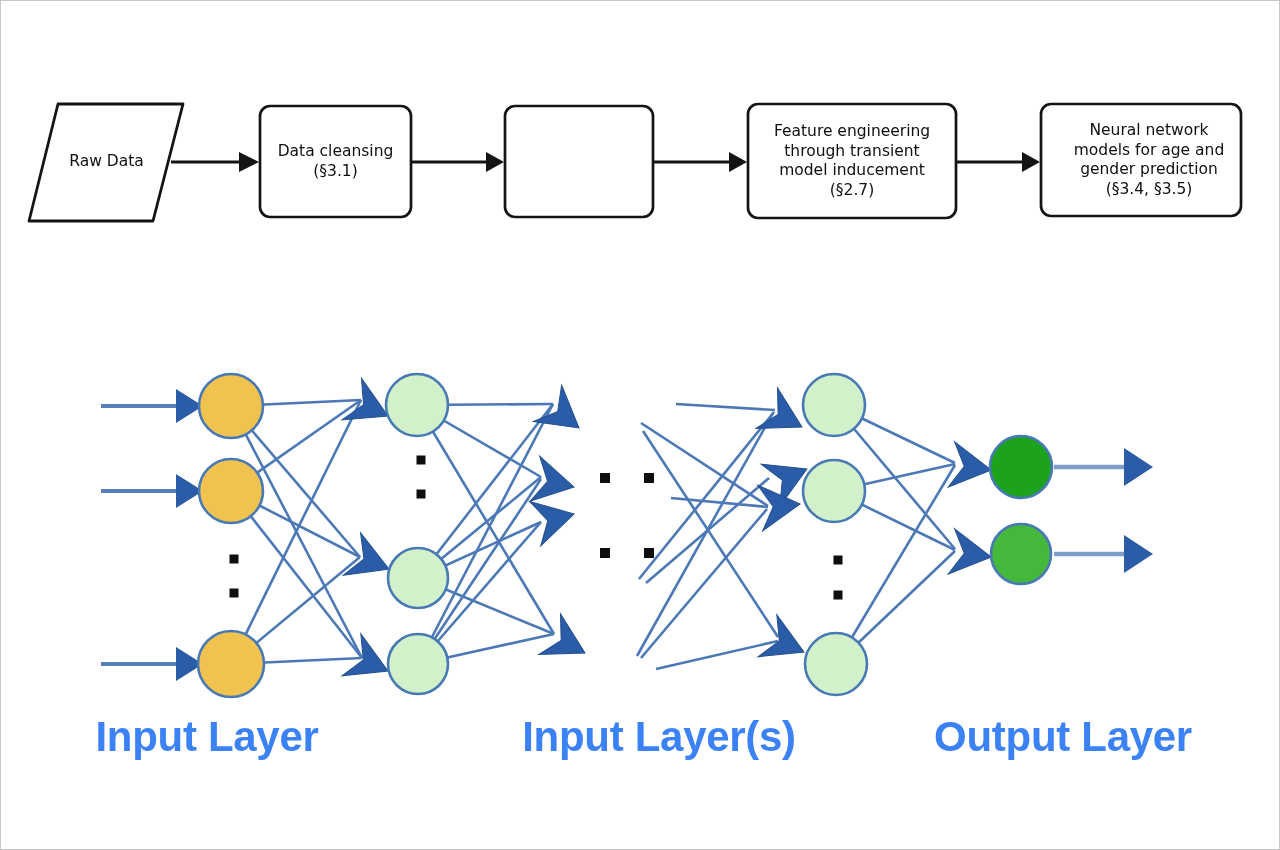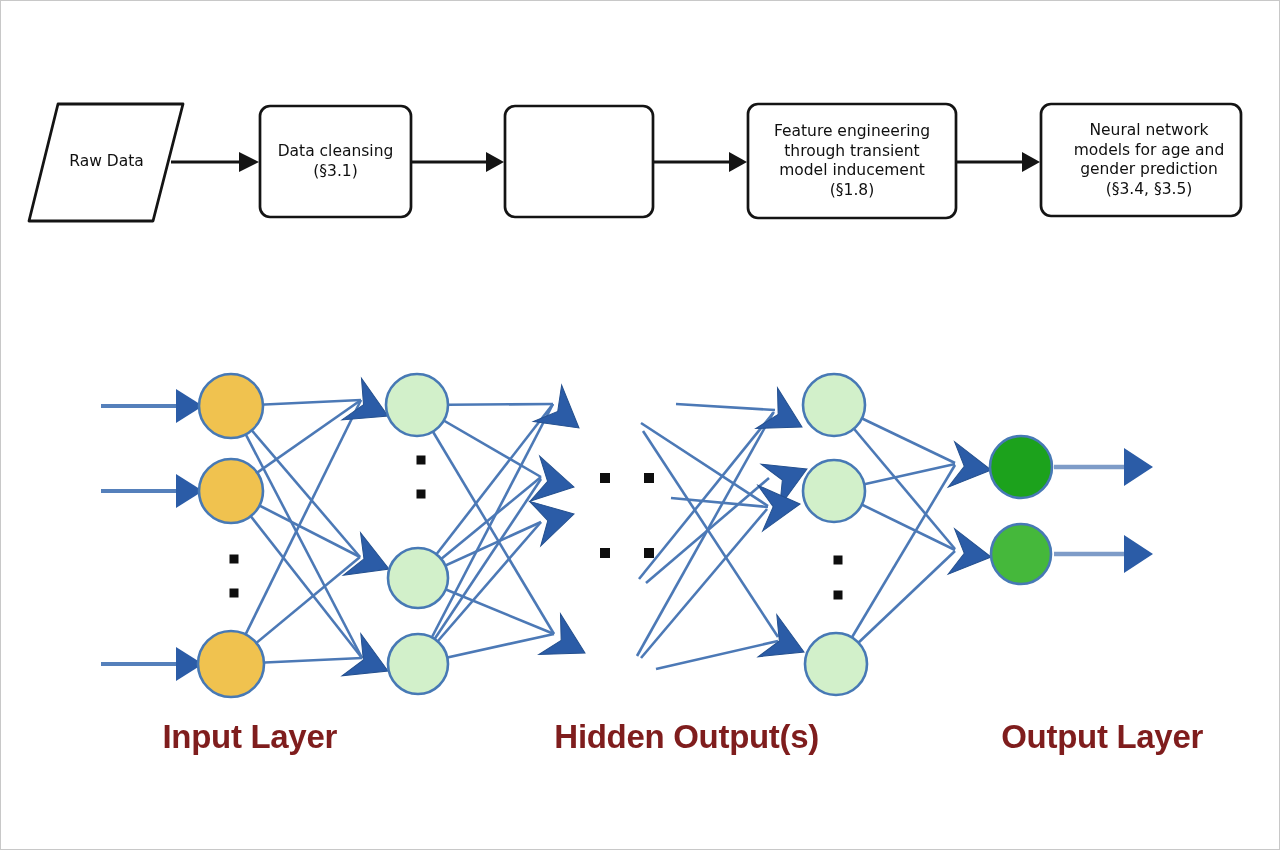--- a/index.html
+++ b/index.html
@@ -17,24 +17,24 @@
     position:absolute;
     display:flex;align-items:center;justify-content:center;
     text-align:center;white-space:pre-line;
     font-family:"DejaVu Sans",sans-serif;
     font-size:15.5px;line-height:19.5px;
     color:#101010;
     pointer-events:none;
   }
   .layer-label{
     position:absolute;
-    text-align:right;white-space:pre;
+    text-align:center;white-space:pre;
     font-family:"Liberation Sans",sans-serif;
-    font-size:33px;font-weight:600;letter-spacing:-0.3px;
-    color:#7f1d1d;line-height:52px;
+    font-size:42px;font-weight:600;letter-spacing:-0.3px;
+    color:#3b82f6;line-height:52px;
     pointer-events:none;
   }
 </style>
 </head>
 <body>
 
 <div class="page">
 
   <svg id="canvas" viewBox="0 0 1280 850">
       <line x1="170" y1="161" x2="240" y2="161" stroke="#141414" stroke-width="2.8"></line>
@@ -130,23 +130,23 @@
       <rect x="832.5" y="554.5" width="9" height="9" fill="#0e0e0e"></rect>
       <rect x="832.5" y="589.5" width="9" height="9" fill="#0e0e0e"></rect>
     </svg>
 
   <div class="flow-label" style="left: 38px; top: 105px; width: 135px; height: 112px;">Raw Data</div>
   <div class="flow-label" style="left: 259px; top: 105px; width: 151px; height: 111px;">Data cleansing
 (§3.1)</div>
   <div class="flow-label" style="left: 747px; top: 103px; width: 208px; height: 114px;">Feature engineering
 through transient
 model inducement
-(§1.8)</div>
+(§2.7)</div>
   <div class="flow-label" style="left: 1040px; top: 103px; width: 216px; height: 112px;">Neural network
 models for age and
 gender prediction
 (§3.4, §3.5)</div>
 
   <div class="layer-label" style="left: 76px; top: 710px; width: 260px; height: 52px;">Input Layer</div>
-  <div class="layer-label" style="left: 498px; top: 710px; width: 320px; height: 52px;">Hidden Output(s)</div>
+  <div class="layer-label" style="left: 498px; top: 710px; width: 320px; height: 52px;">Input Layer(s)</div>
   <div class="layer-label" style="left: 922px; top: 710px; width: 280px; height: 52px;">Output Layer</div>
 
 </div>
 
 </body></html>

